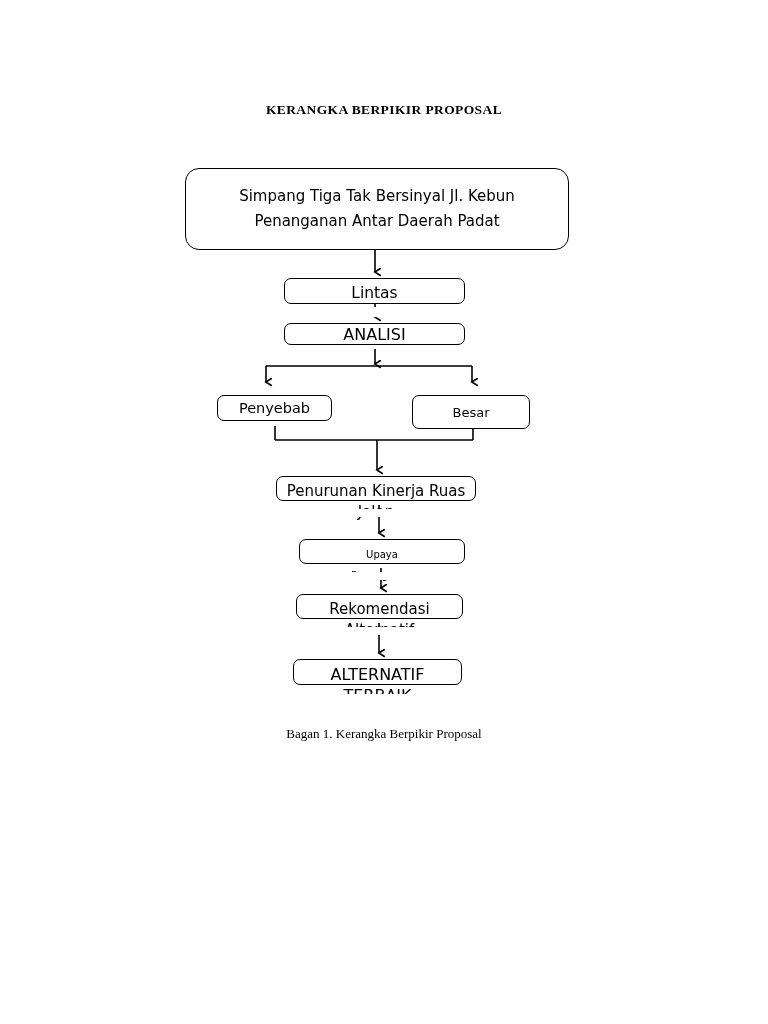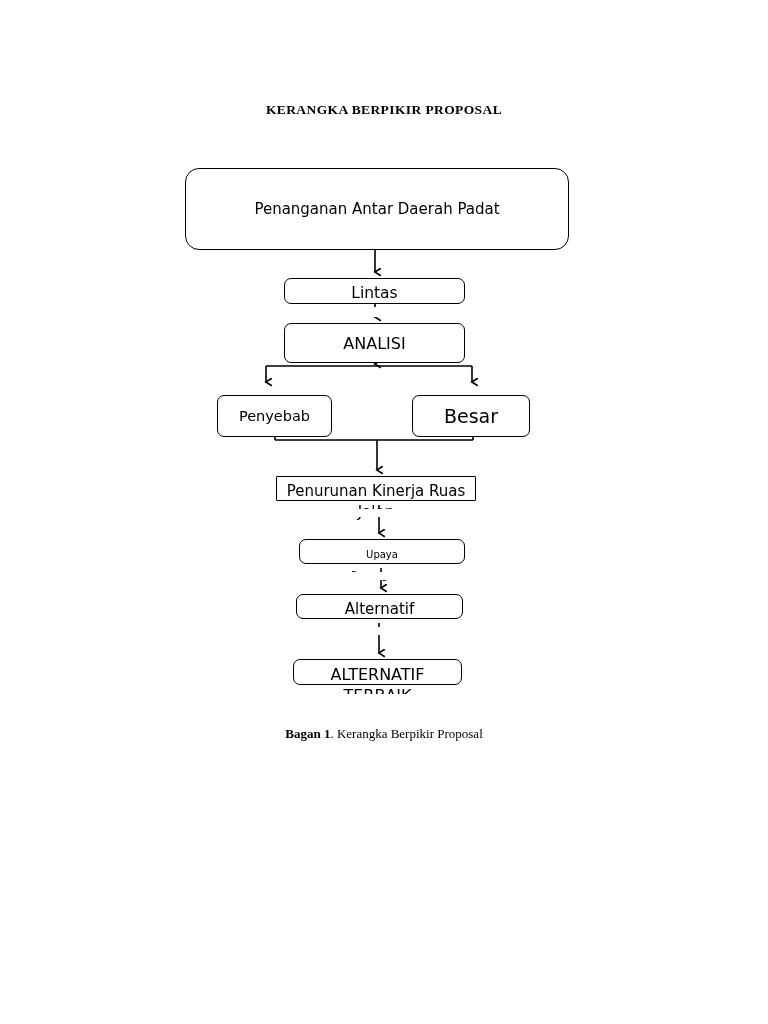--- a/index.html
+++ b/index.html
@@ -91,40 +91,40 @@
   }
   #node-topic .txt { top: 50%; transform: translateY(-50%); padding: 0; }
 
   #node-kemacetan {
     left: 284px; top: 278px; width: 181px; height: 26px;
     border-radius: 7px;
     font-size: 15.5px;
   }
 
   #node-analisi {
-    left: 284px; top: 323px; width: 181px; height: 40px;
+    left: 284px; top: 323px; width: 181px; height: 22px;
     border-radius: 7px;
     font-size: 16px;
   }
 
   #node-penyebab {
-    left: 217px; top: 395px; width: 115px; height: 42px;
+    left: 217px; top: 395px; width: 115px; height: 26px;
     border-radius: 7px;
     font-size: 14.5px;
   }
 
   #node-besar {
-    left: 412px; top: 395px; width: 118px; height: 42px;
-    border-radius: 7px;
-    font-size: 19px;
+    left: 412px; top: 395px; width: 118px; height: 34px;
+    border-radius: 7px;
+    font-size: 13px;
   }
 
   #node-penurunan {
     left: 276px; top: 476px; width: 200px; height: 25px;
-    border-radius: 1px;
+    border-radius: 7px;
     font-size: 15px;
   }
 
   #node-upaya {
     left: 299px; top: 539px; width: 166px; height: 25px;
     border-radius: 7px;
     font-size: 10px;
   }
 
   #node-rekomendasi {
@@ -159,21 +159,21 @@
   .caption {
     position: absolute;
     left: 0;
     top: 726px;
     width: 768px;
     text-align: center;
     font-family: "Liberation Serif", "DejaVu Serif", serif;
     font-size: 13px;
     color: #000000;
   }
-  .caption b { font-weight: bold; }
+  .caption b { font-weight: normal; }
 </style>
 </head>
 <body>
 
 <div class="page">
 
   <div class="doc-title">KERANGKA BERPIKIR PROPOSAL</div>
 
   <div class="chart">
 
@@ -203,20 +203,21 @@
         <line x1="379" y1="505" x2="379" y2="533" marker-end="url(#ah)"></line>
 
         <line x1="381" y1="568" x2="381" y2="588" marker-end="url(#ah)"></line>
 
         <line x1="379" y1="623" x2="379" y2="653" marker-end="url(#ah)"></line>
       </g>
     </svg>
 
     <div class="node" id="node-topic">
       <span class="txt">
+        <span class="lead">Simpang Tiga Tak Bersinyal Jl. Kebun</span>
         <span class="lead"><span>Penanganan </span><span class="red">Antar Daerah Padat</span></span>
       </span>
     </div>
 
     <div class="node clipped" id="node-kemacetan">
       <span class="txt">
         <span class="tail">Lintas</span>
       </span>
     </div>
 
@@ -241,20 +242,21 @@
 
     <div class="node clipped" id="node-upaya">
       <span class="txt">
         <span class="lead">Upaya</span>
         <span class="tail">Penanganan</span>
       </span>
     </div>
 
     <div class="node clipped" id="node-rekomendasi">
       <span class="txt">
+        <span class="lead">Rekomendasi</span>
         <span class="tail">Alternatif</span>
       </span>
     </div>
 
     <div class="node clipped" id="node-alternatif">
       <span class="txt">
         <span class="lead">ALTERNATIF</span>
         <span class="tail">TERBAIK</span>
       </span>
     </div>

